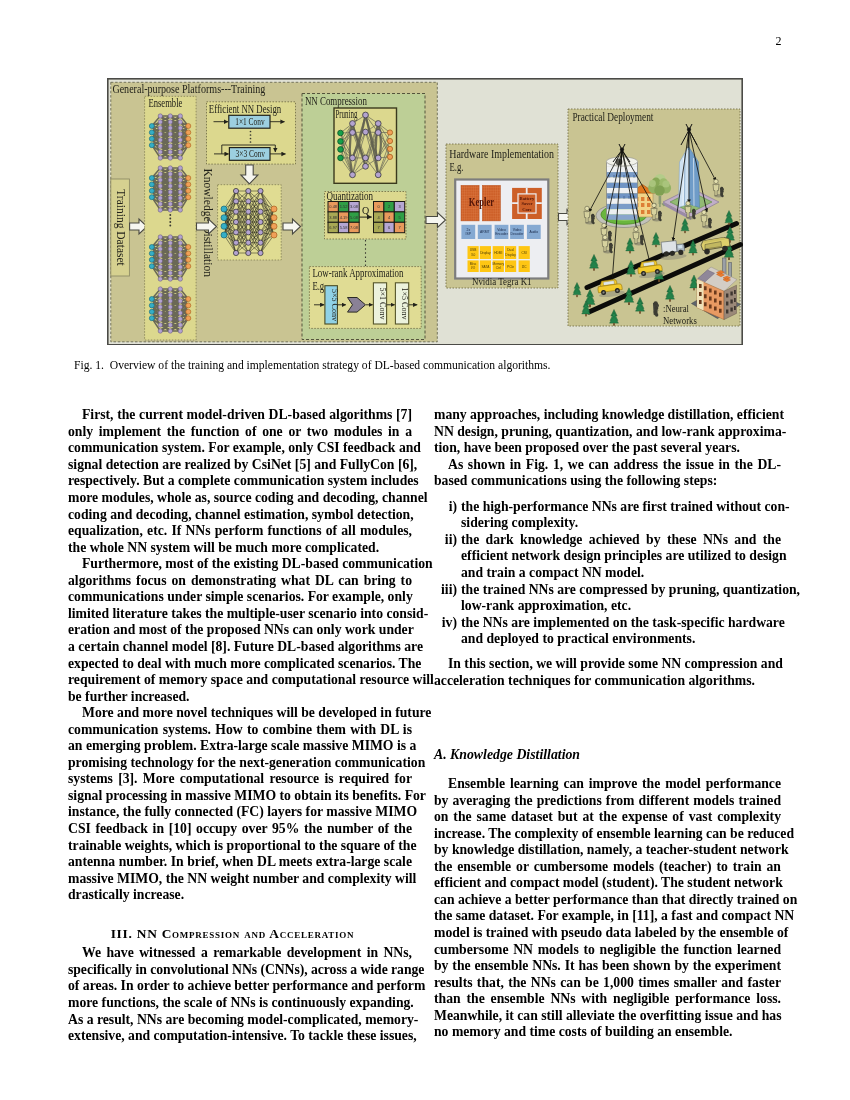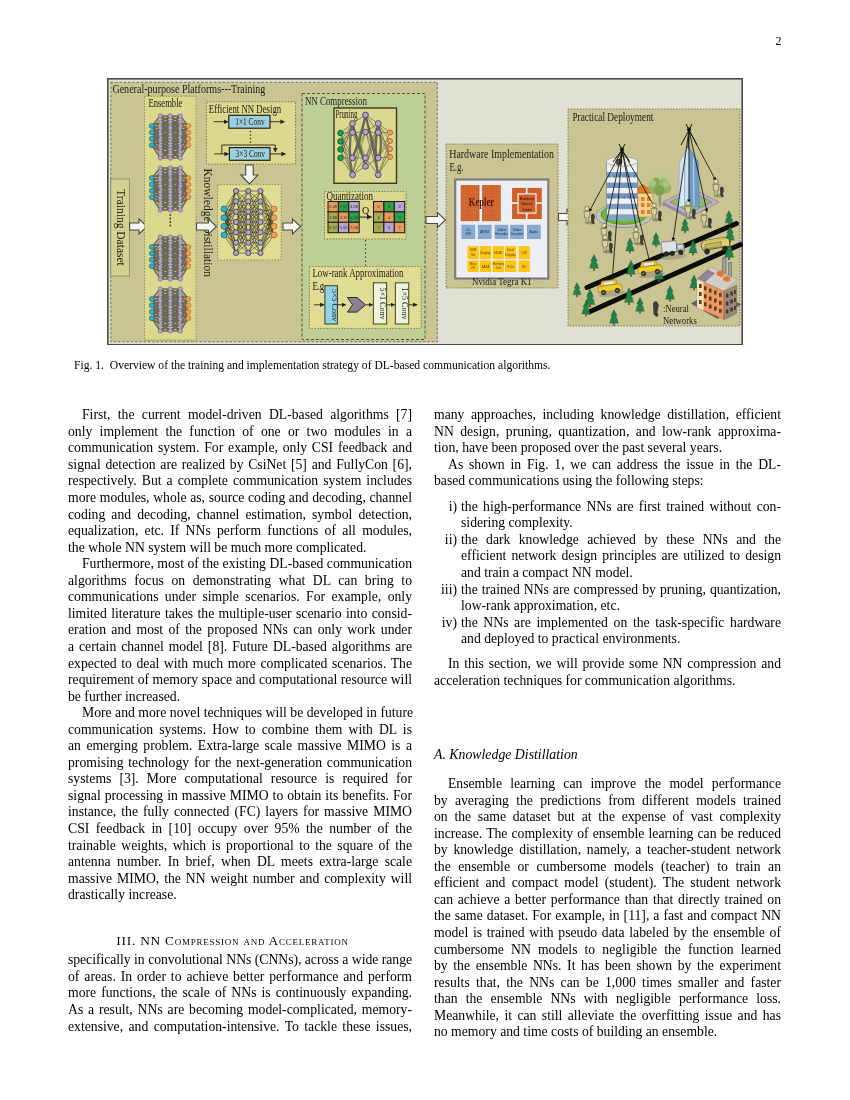--- a/index.html
+++ b/index.html
@@ -1,25 +1,25 @@
 <!DOCTYPE html>
 <html><head><meta charset="utf-8"><style>
 html,body{margin:0;padding:0;background:#ffffff;}
 #page{position:relative;width:850px;height:1100px;background:#ffffff;overflow:hidden;
   font-family:"Liberation Serif",serif;color:#000;}
-.col{position:absolute;font-size:13.7px;line-height:16.56px;}
+.col{position:absolute;font-size:13.7px;line-height:16.56px;font-weight:bold;}
 .ln{height:16.56px;white-space:nowrap;text-align:justify;}
 .jst{text-align-last:justify;}
 .ind{text-indent:14px;}
 .lin{padding-left:27px;position:relative;}
 .lab{position:absolute;left:0;width:23px;text-align:right;text-align-last:right;}
 .mli{margin-top:8.8px;}
 .mt{margin-top:8.7px;}
 .mth{margin-top:13px;}
-.h3{margin-top:29px;margin-bottom:3.1px;height:16.56px;text-align:center;font-size:13.4px;letter-spacing:0.75px;margin-right:15px;}
+.h3{margin-top:22px;margin-bottom:3.1px;height:16.56px;text-align:center;font-size:13.4px;letter-spacing:0.75px;margin-right:15px;}
 .sc{font-variant:small-caps;}
 .ha{margin-top:57px;height:16.56px;font-style:italic;font-size:13.8px;}
 </style></head><body>
 <div id="page">
 
 <div style="position:absolute;left:775.5px;top:33.5px;font-size:12px;">2</div>
 
 <svg style="position:absolute;left:107px;top:78px;" width="636" height="267" viewBox="107 78 636 267">
 <defs>
 <marker id="ahk" markerWidth="7" markerHeight="7" refX="4.6" refY="2.5" orient="auto">
@@ -590,20 +590,21 @@
 <div class="ln jst">promising technology for the next-generation communication</div>
 <div class="ln jst">systems [3]. More computational resource is required for</div>
 <div class="ln jst">signal processing in massive MIMO to obtain its benefits. For</div>
 <div class="ln jst">instance, the fully connected (FC) layers for massive MIMO</div>
 <div class="ln jst">CSI feedback in [10] occupy over 95% the number of the</div>
 <div class="ln jst">trainable weights, which is proportional to the square of the</div>
 <div class="ln jst">antenna number. In brief, when DL meets extra-large scale</div>
 <div class="ln jst">massive MIMO, the NN weight number and complexity will</div>
 <div class="ln">drastically increase.</div>
 <div class="h3">III. <span class="sc">NN Compression and Acceleration</span></div>
+<div class="ln jst ind">We have witnessed a remarkable development in NNs,</div>
 <div class="ln jst"><span style="letter-spacing:-0.045px">specifically in convolutional NNs (CNNs), across a wide range</span></div>
 <div class="ln jst">of areas. In order to achieve better performance and perform</div>
 <div class="ln jst">more functions, the scale of NNs is continuously expanding.</div>
 <div class="ln jst">As a result, NNs are becoming model-complicated, memory-</div>
 <div class="ln jst">extensive, and computation-intensive. To tackle these issues,</div>
 </div>
 
 <div class="col" style="left:434px;top:407.3px;width:347px;">
 <div class="ln jst">many approaches, including knowledge distillation, efficient</div>
 <div class="ln jst">NN design, pruning, quantization, and low-rank approxima-</div>

